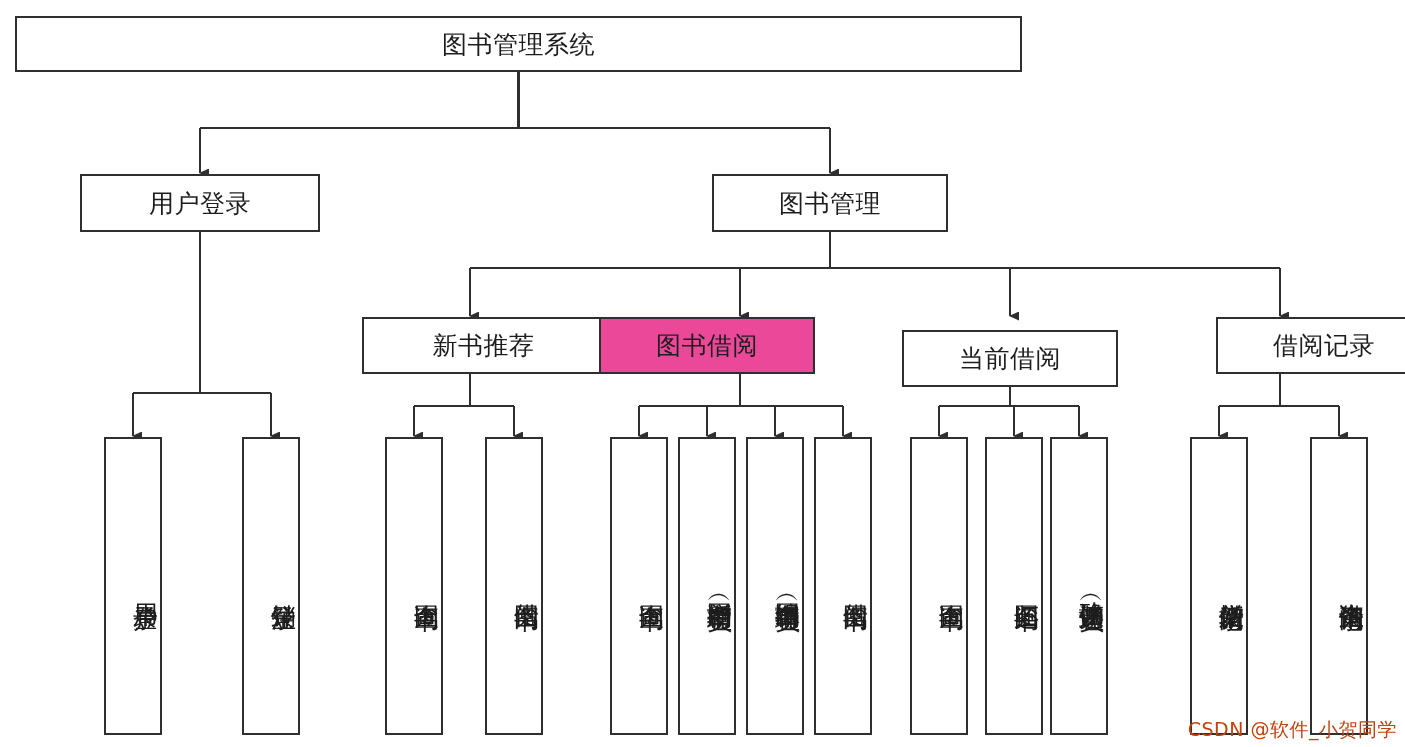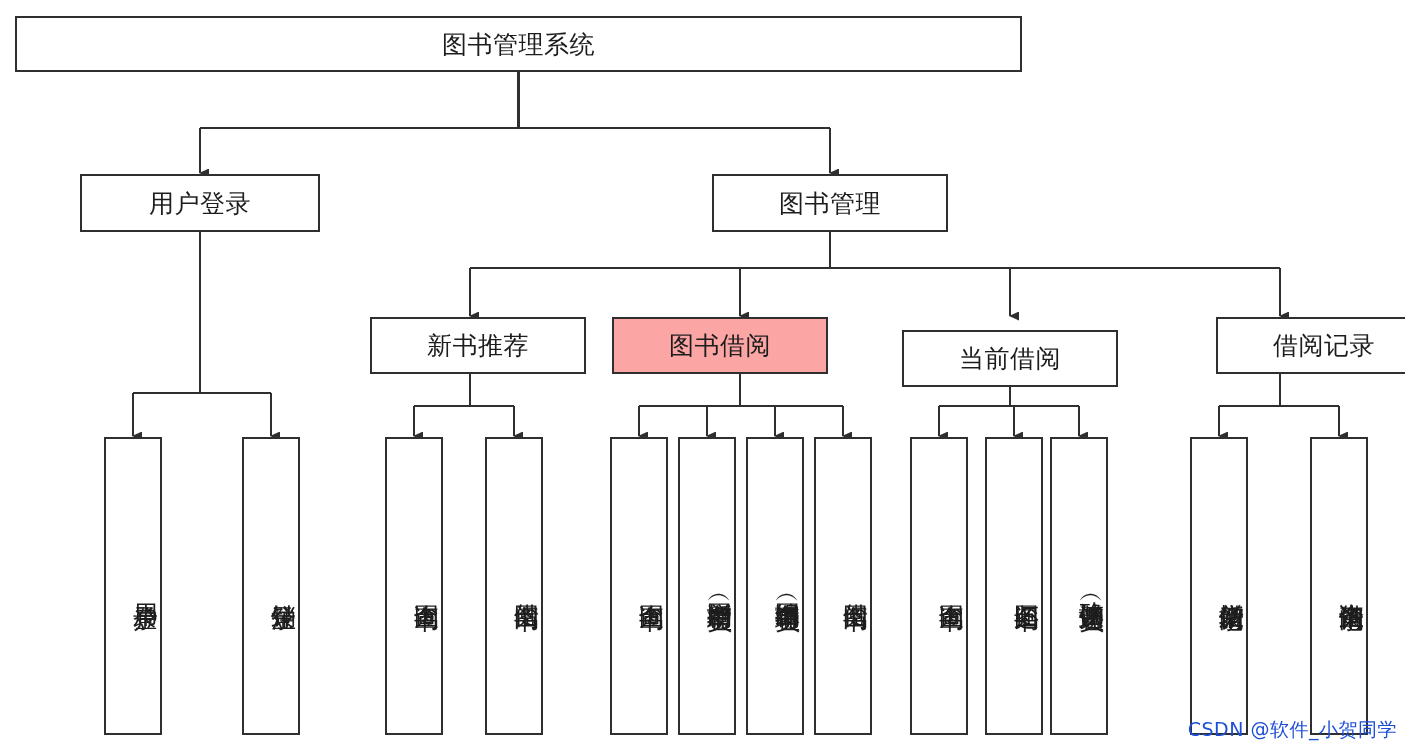--- a/index.html
+++ b/index.html
@@ -59,21 +59,21 @@
     white-space: nowrap;
   }
   .node-label {
     display: block;
   }
   #watermark {
     position: absolute;
     right: 8px;
     bottom: 4px;
     font-size: 19px;
-    color: #1d4ed8;
+    color: #c2410c;
     white-space: nowrap;
     font-family: "DejaVu Sans", "Liberation Sans", sans-serif;
     letter-spacing: 0.5px;
   }
 </style>
 </head>
 <body>
 
 <div id="diagram-root">
 
@@ -123,24 +123,24 @@
   <div id="node-layer">
       <div class="node horiz" style="left: 15px; top: 16px; width: 1007px; height: 56px; border-color: rgb(47, 47, 47); background: rgb(255, 255, 255); color: rgb(29, 29, 29);">
         <span class="node-label">图书管理系统</span>
       </div>
       <div class="node horiz" style="left: 80px; top: 174px; width: 240px; height: 58px; border-color: rgb(47, 47, 47); background: rgb(255, 255, 255); color: rgb(29, 29, 29);">
         <span class="node-label">用户登录</span>
       </div>
       <div class="node horiz" style="left: 712px; top: 174px; width: 236px; height: 58px; border-color: rgb(47, 47, 47); background: rgb(255, 255, 255); color: rgb(29, 29, 29); text-align: right;">
         <span class="node-label">图书管理</span>
       </div>
-      <div class="node horiz" style="left: 362px; top: 317px; width: 216px; height: 57px; border-color: rgb(47, 47, 47); background: rgb(255, 255, 255); color: rgb(29, 29, 29); margin-left: 8px;">
+      <div class="node horiz" style="left: 362px; top: 317px; width: 243px; height: 57px; border-color: rgb(47, 47, 47); background: rgb(255, 255, 255); color: rgb(29, 29, 29);">
         <span class="node-label">新书推荐</span>
       </div>
-      <div class="node horiz" style="left: 612px; top: 317px; width: 216px; height: 57px; border-color: rgb(47, 47, 47); background: #fca5a5; color: rgb(29, 29, 29);">
+      <div class="node horiz" style="left: 599px; top: 317px; width: 216px; height: 57px; border-color: rgb(47, 47, 47); background: #ec4899; color: rgb(29, 29, 29);">
         <span class="node-label">图书借阅</span>
       </div>
       <div class="node horiz" style="left: 902px; top: 330px; width: 216px; height: 57px; border-color: rgb(47, 47, 47); background: rgb(255, 255, 255); color: rgb(29, 29, 29);">
         <span class="node-label">当前借阅</span>
       </div>
       <div class="node horiz" style="left: 1172px; top: 317px; width: 216px; height: 57px; border-color: rgb(47, 47, 47); background: rgb(255, 255, 255); color: rgb(29, 29, 29); margin-left: 44px;">
         <span class="node-label">借阅记录</span>
       </div>
       <div class="node vert" style="left: 104px; top: 437px; width: 58px; height: 298px; border-color: rgb(47, 47, 47); background: rgb(255, 255, 255); color: rgb(29, 29, 29);">
         <span class="node-label">用户登录</span>

